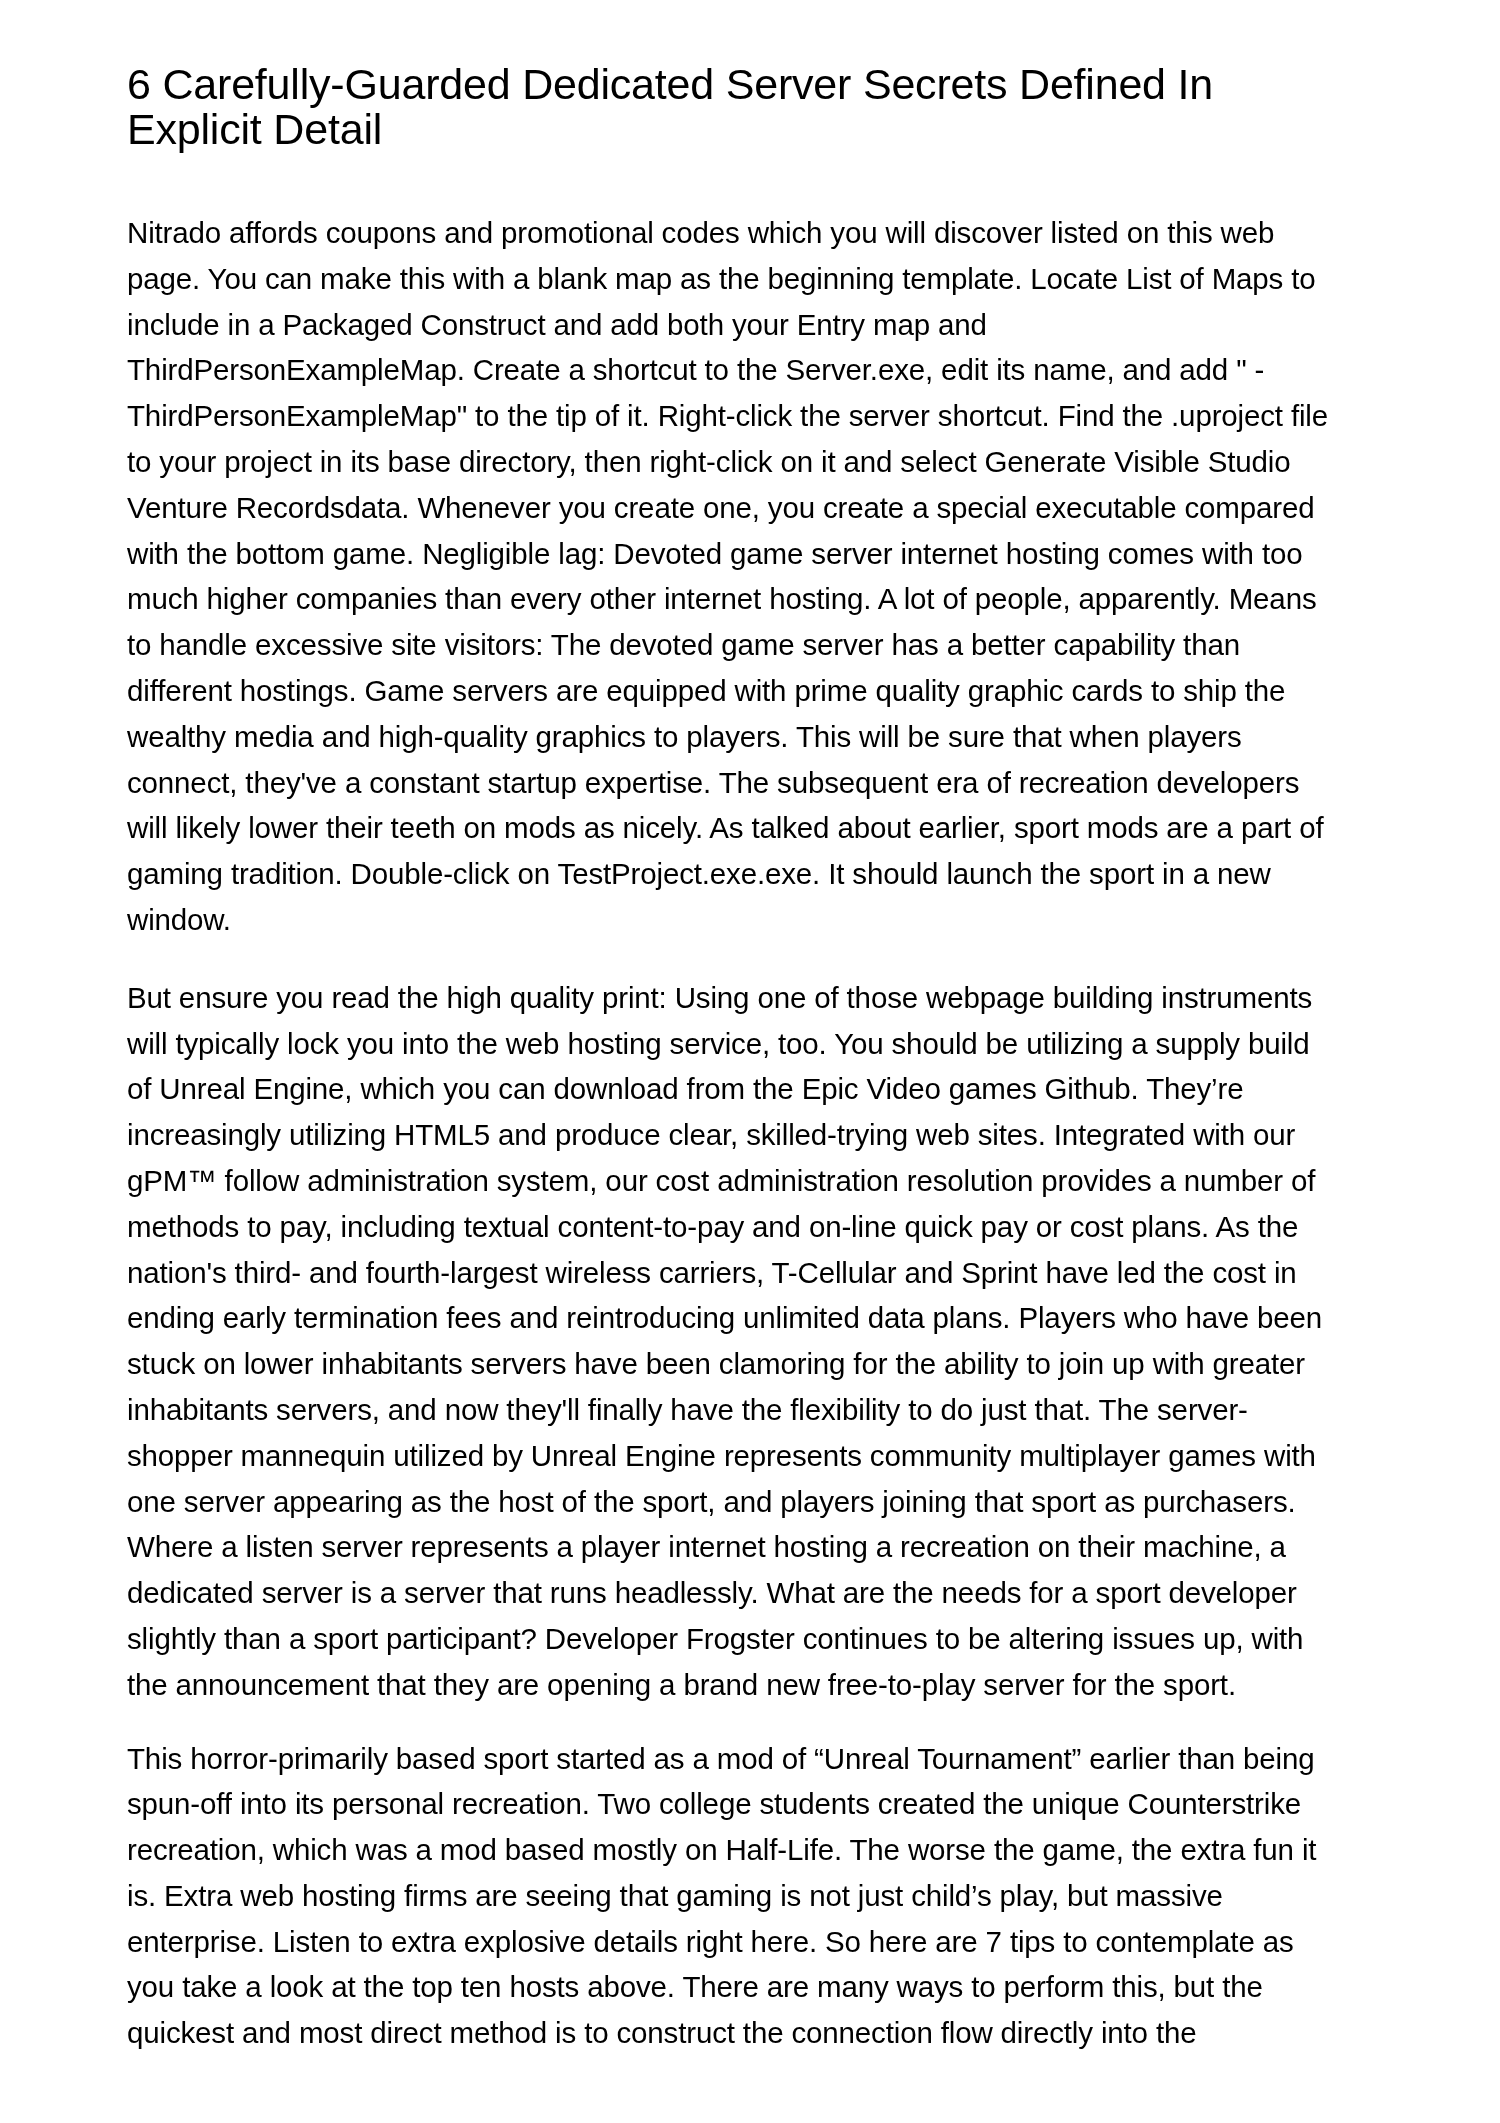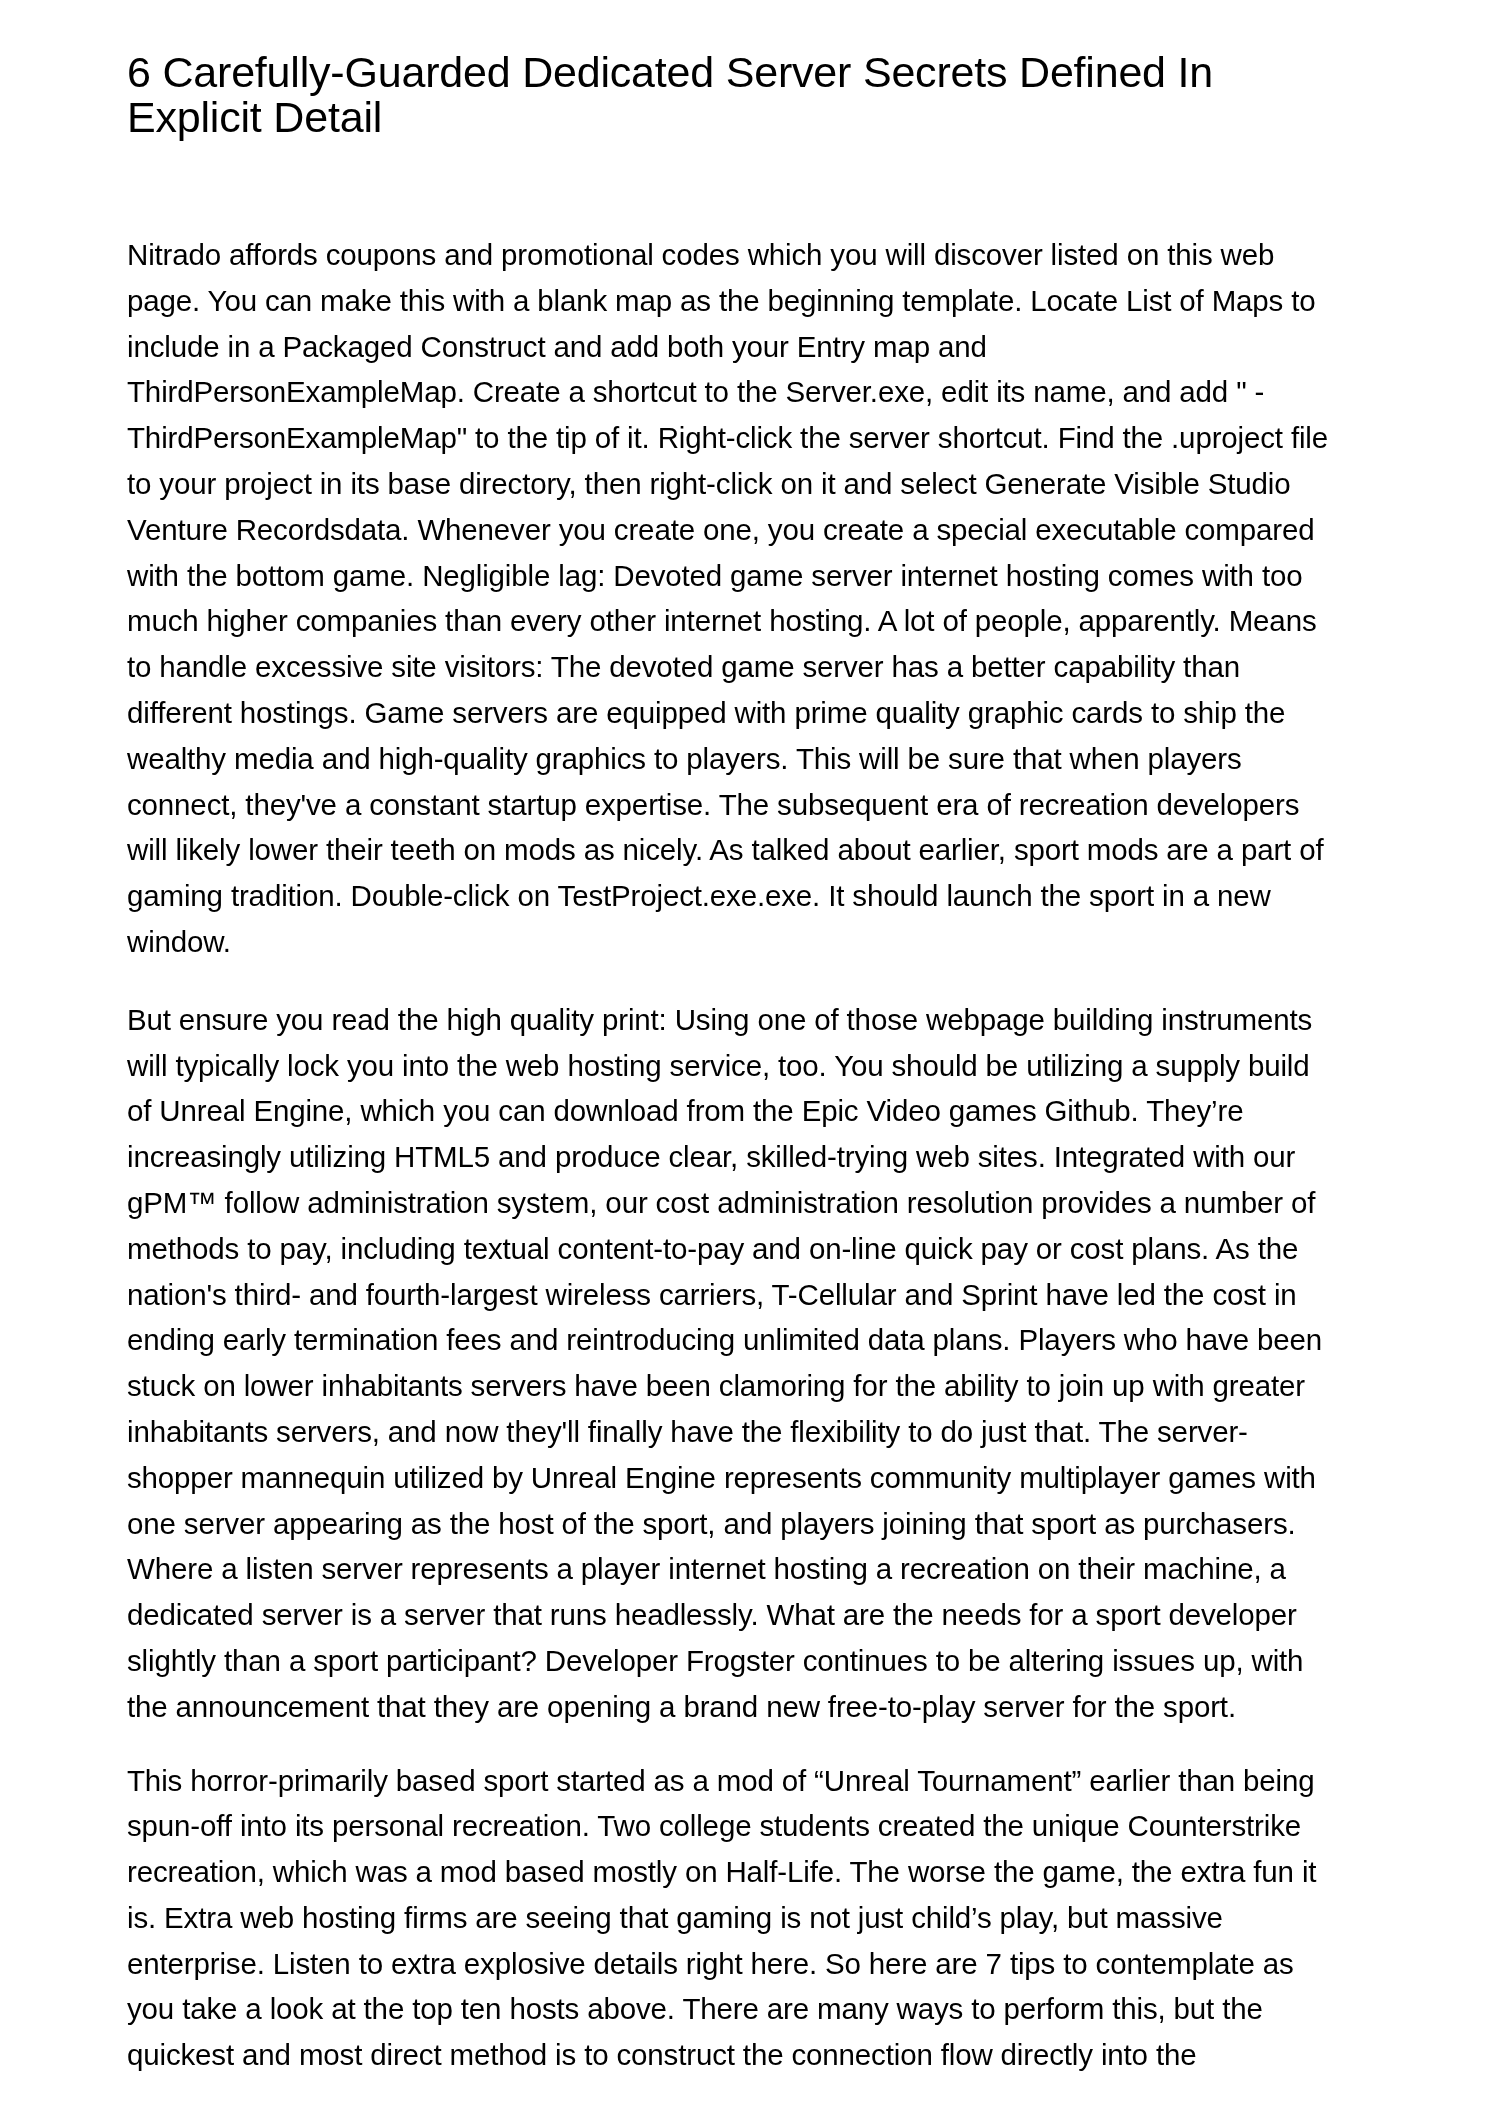--- a/index.html
+++ b/index.html
@@ -11,39 +11,39 @@
       width: 1500px;
       height: 2123px;
       overflow: hidden;
       position: relative;
       font-family: "Liberation Sans", sans-serif;
       color: #000000;
     }
     .page {
       position: absolute;
       left: 127px;
-      top: 50px;
+      top: 62px;
       width: 1280px;
     }
     .title {
       margin: 0;
       font-weight: normal;
       font-size: 43px;
       line-height: 45px;
       white-space: pre-line;
       letter-spacing: -0.2px;
     }
     .body-text {
       margin: 0;
       font-size: 29.5px;
       line-height: 45.8px;
       white-space: pre-line;
       letter-spacing: -0.15px;
     }
-    .p1 { margin-top: 92px; }
+    .p1 { margin-top: 58px; }
     .p2 { margin-top: 32px; }
     .p3 { margin-top: 28px; }
   </style>
 </head>
 <body>
 
 <div class="page">
   <h1 class="title">6 Carefully-Guarded Dedicated Server Secrets Defined In
 Explicit Detail</h1>
 

